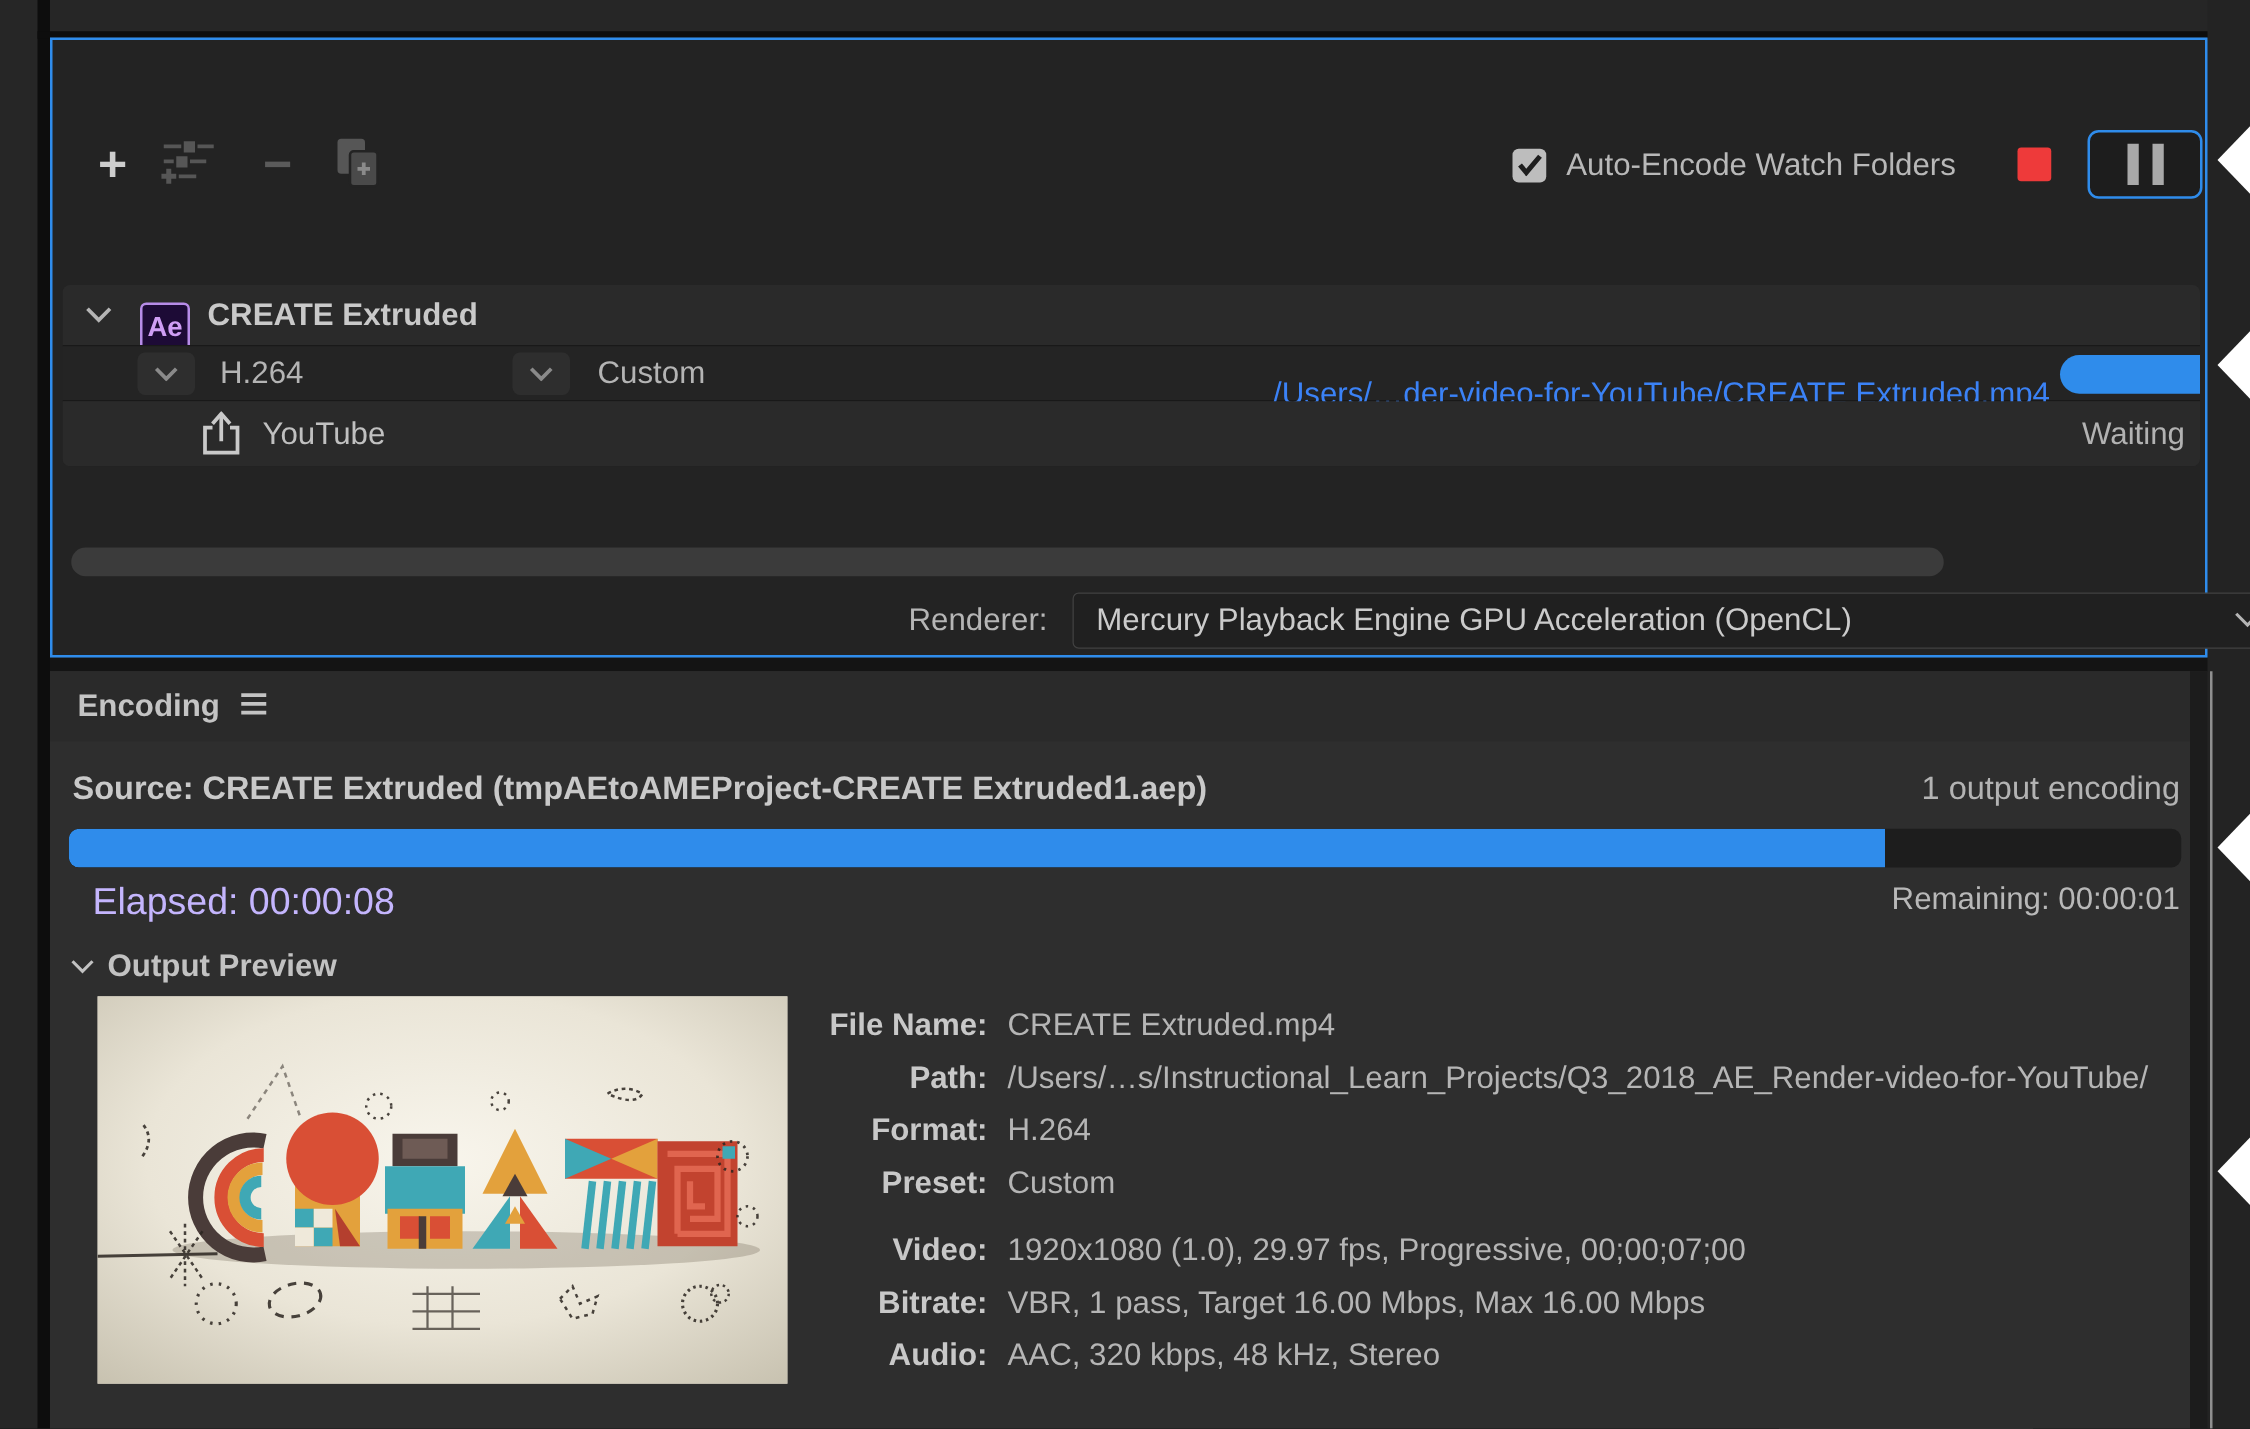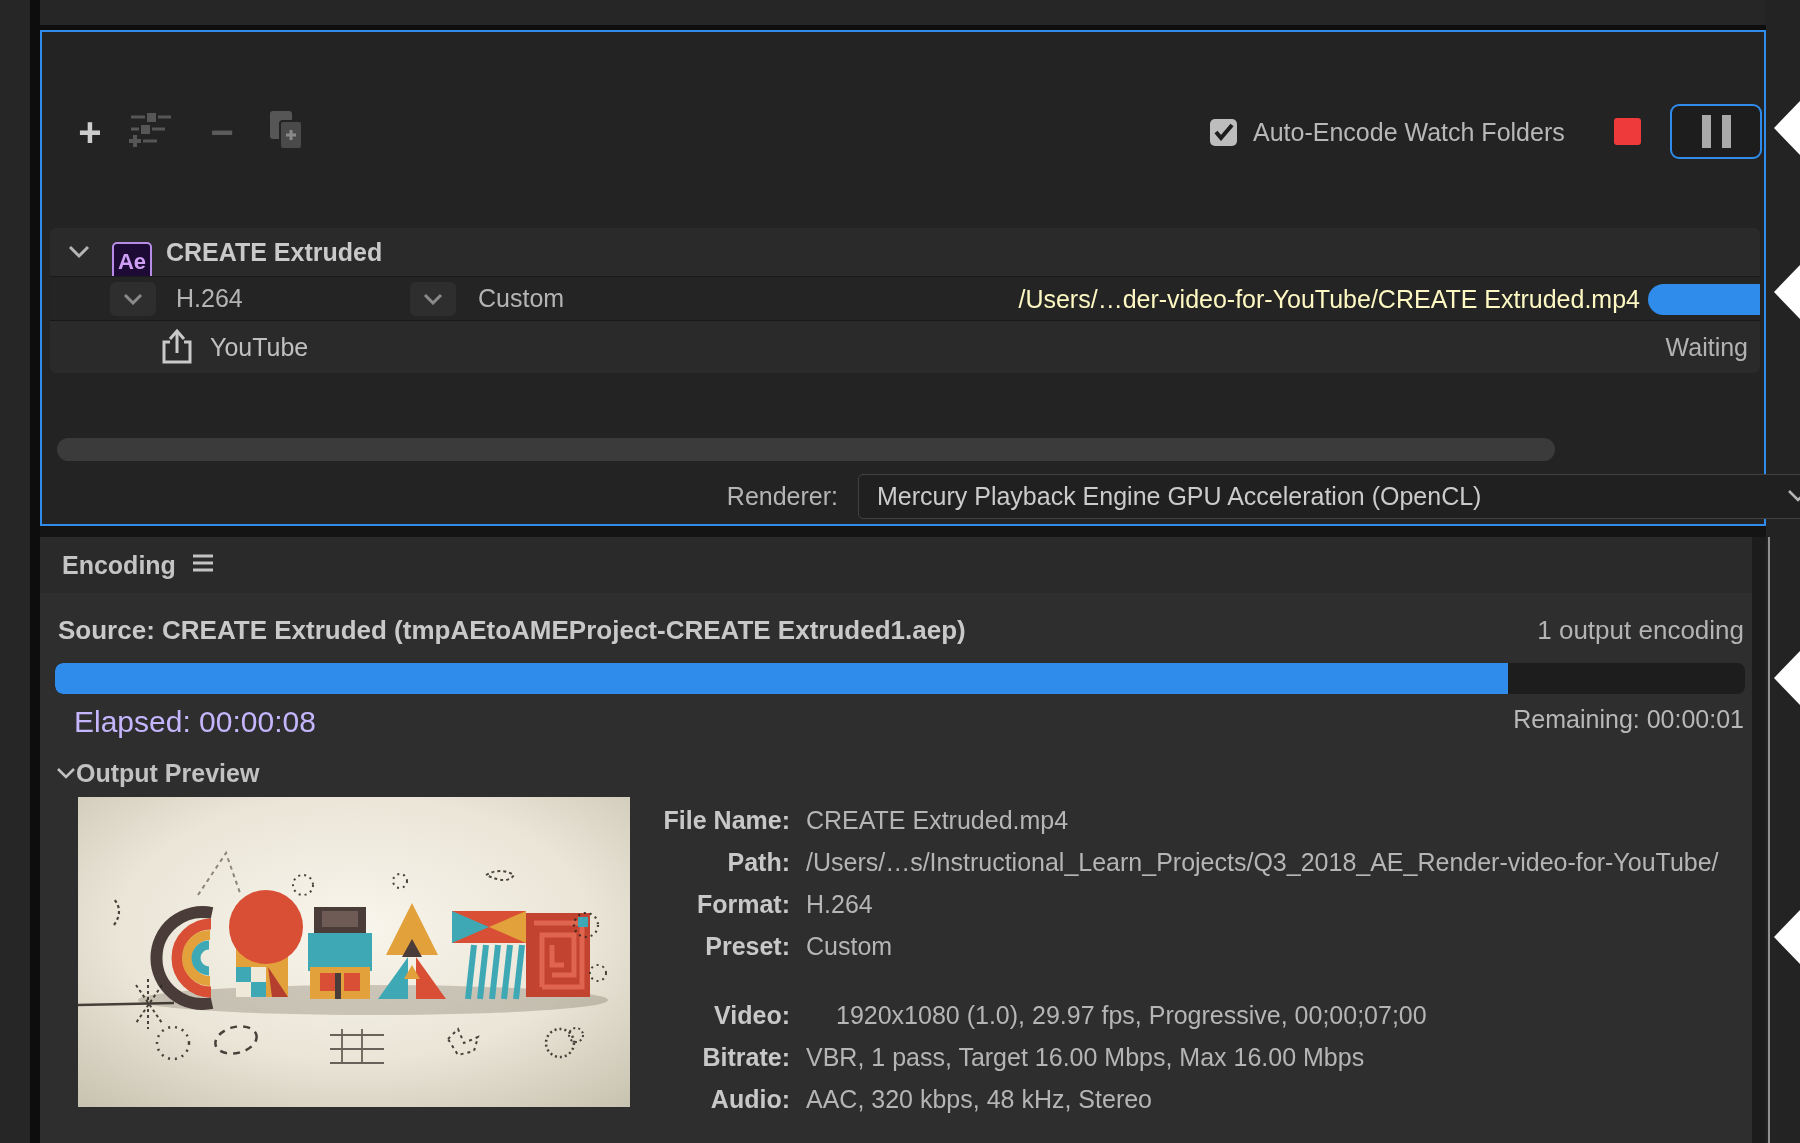--- a/index.html
+++ b/index.html
@@ -66,21 +66,21 @@
     color:#cf9ef5; font-size:22px; font-weight:bold;margin-top:20px;
   }
   .source-name { margin-left:14px; font-size:25px; font-weight:bold; color:#c9c9c9; }
   .dd-btn {
     width:46px; height:34px; background:#2e2e2e; border-radius:6px;
     display:flex; align-items:center; justify-content:center;
   }
   .fmt-cell { margin-left:60px; display:flex; align-items:center; gap:20px; width:300px; }
   .preset-cell { margin-left:0; display:flex; align-items:center; gap:22px; }
   .cell-label { font-size:25px; color:#b4b4b4; }
-  .out-path { position:absolute; right:120px; top:0; height:45px; display:flex; align-items:center; font-size:25px; color:#fef9c3; }
+  .out-path { position:absolute; right:120px; top:16px; height:45px; display:flex; align-items:center; font-size:25px; color:#3b82f6; }
   .status-pill { position:absolute; right:0; top:7px; width:112px; height:31px; background:#2f8ceb; border-radius:16px 0 0 16px; }
   .share-wrap { margin-left:110px; width:34px; display:flex; justify-content:center; }
   .publish-label { margin-left:16px; font-size:25px; color:#c0c0c0; }
   .waiting-label { position:absolute; right:12px; top:0; height:52px; display:flex; align-items:center; font-size:25px; color:#b2b2b2; }
   
   .hscrollbar { position:absolute; left:15px; top:406px; width:1498px; height:23px; background:#3b3b3b; border-radius:12px; }
   .renderer-row { position:absolute; left:0; top:438px; width:100%; height:54px; }
   .renderer-label { position:absolute; right:926px; top:12px; font-size:25px; color:#b5b5b5; }
   .renderer-select {
     position:absolute; left:816px; top:4px; width:966px; height:45px;
@@ -95,26 +95,26 @@
   .enc-tab { margin-left:22px; display:flex; align-items:center; gap:16px; }
   .enc-tab-label { font-size:25px; font-weight:bold; color:#c4c4c4; }
   .enc-source-row { position:absolute; left:18px; right:8px; top:78px; height:36px; }
   .enc-source { position:absolute; left:0; top:0; font-size:26px; font-weight:bold; color:#c9c9c9; }
   .enc-count { position:absolute; right:0; top:0; font-size:26px; color:#b3b3b3; }
   .enc-progress { position:absolute; left:15px; top:126px; width:1690px; height:31px; background:#1d1d1d; border-radius:8px; overflow:hidden; }
   .enc-progress-fill { height:100%; background:#2f8ceb; border-radius:8px 0 0 8px; }
   .time-row { position:absolute; left:18px; right:8px; top:168px; height:34px; }
   .elapsed { position:absolute; left:16px; top:0; font-size:30px; color:#c4b5fd; }
   .remaining { position:absolute; right:0; top:0; font-size:25px; color:#b8b8b8; }
-  .preview-header { position:absolute; left:16px; top:222px; display:flex; align-items:center; }
+  .preview-header { position:absolute; left:16px; top:222px; display:flex; align-items:center; gap:10px; }
   .preview-title { font-size:25px; font-weight:bold; color:#c2c2c2; }
   .thumb { position:absolute; left:38px; top:260px; width:552px; height:310px; background:#d9d4c6; }
   .details { position:absolute; left:590px; top:262px; width:1115px; font-size:25px; }
   .detail-row { display:flex; height:42px; align-items:center; }
-  .detail-row.gap { margin-top:27px;gap:30px; }
+  .detail-row.gap { margin-top:12px; }
   .detail-label { width:160px; text-align:right; font-weight:bold; color:#c8c8c8; }
   .detail-value { margin-left:16px; color:#b5b5b5; white-space:nowrap; }
 </style>
 </head>
 <body>
 
 <div class="stage">
 
   <div class="gutter-v"></div>
   <div class="gutter-top"></div>

